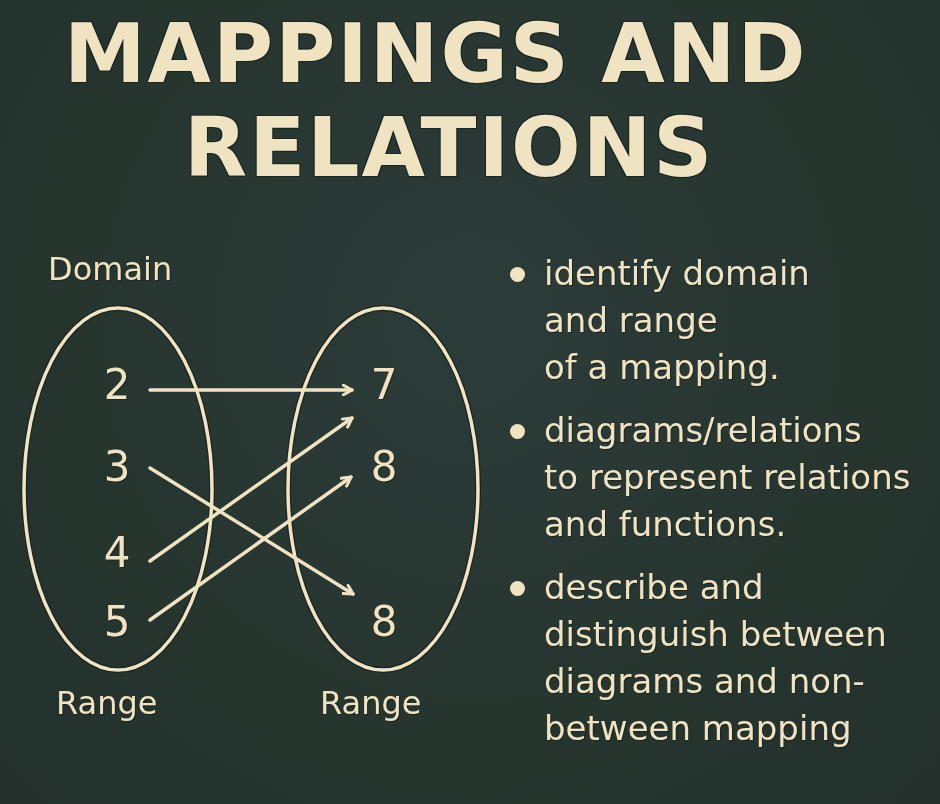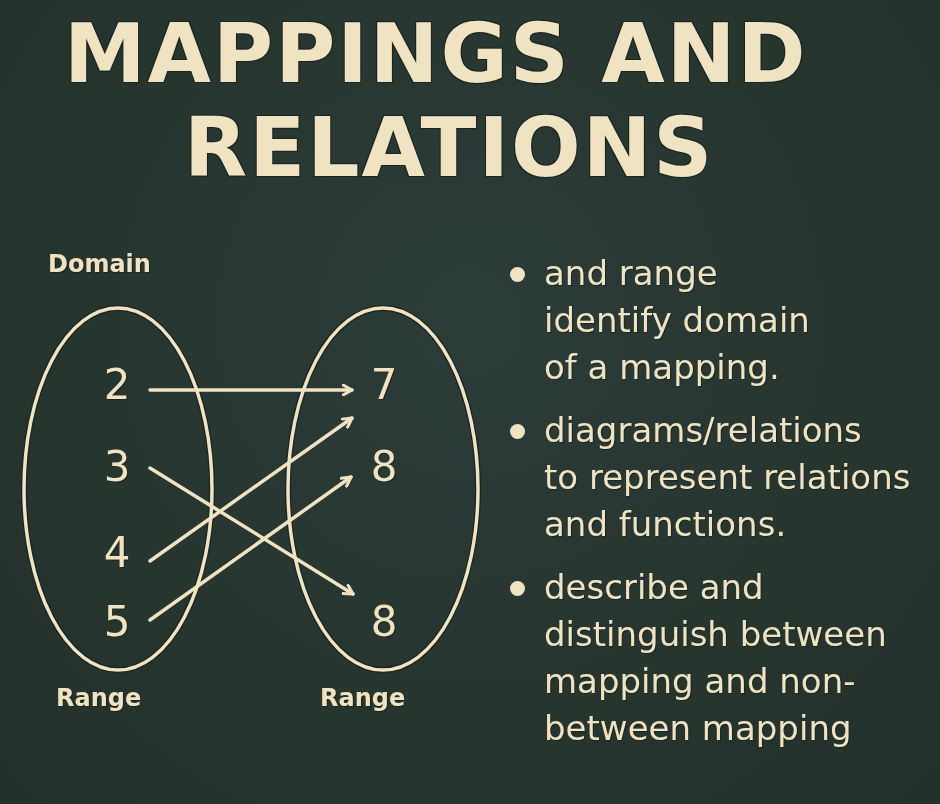--- a/index.html
+++ b/index.html
@@ -15,24 +15,23 @@
     font-family: "DejaVu Sans", sans-serif;
     font-weight: bold;
     font-size: 82px;
     letter-spacing: 2px;
     color: #efe3c2;
     text-shadow: 1px 1px 0 #1a2421, -1px -1px 0 #1a2421, 1px -1px 0 #1a2421, -1px 1px 0 #1a2421;
   }
   .title .line1 { position: absolute; left: 64px; top: 6px; white-space: nowrap; }
   .title .line2 { position: absolute; left: 184px; top: 100px; white-space: nowrap; }
   .label {
-    position: absolute; font-size: 24px; color: #efe3c2;
+    position: absolute; font-size: 32px; color: #efe3c2;
     text-shadow: 1px 1px 0 #1a2421;
     white-space: nowrap;
-    font-weight: bold;
   }
   .num {
     position: absolute; font-size: 42px; color: #efe3c2;
     text-shadow: 1px 1px 0 #1a2421;
     width: 40px; text-align: center;
   }
   svg.diagram { position: absolute; left: 0; top: 0; }
   .bullets { position: absolute; left: 508px; top: 250px; width: 430px; }
   .bullet {
     position: relative; padding-left: 36px;
@@ -87,30 +86,30 @@
 <div class="num" style="left:364px; top:360px;">7</div>
 <div class="num" style="left:364px; top:442px;">8</div>
 <div class="num" style="left:364px; top:597px;">8</div>
 
 <div class="label" style="left:56px; top:684px;">Range</div>
 <div class="label" style="left:320px; top:684px;">Range</div>
 
 <div class="bullets">
   <div class="bullet">
     <span class="dot"></span>
+    <span class="ln">identify domain</span>
     <span class="ln">and range</span>
-    <span class="ln">identify domain</span>
     <span class="ln">of a mapping.</span>
   </div>
   <div class="bullet">
     <span class="dot"></span>
     <span class="ln">diagrams/relations</span>
     <span class="ln">to represent relations</span>
     <span class="ln">and functions.</span>
   </div>
   <div class="bullet">
     <span class="dot"></span>
     <span class="ln">describe and</span>
     <span class="ln">distinguish between</span>
-    <span class="ln">mapping and non-</span>
+    <span class="ln">diagrams and non-</span>
     <span class="ln">between mapping</span>
   </div>
 </div>
 
 </body></html>

